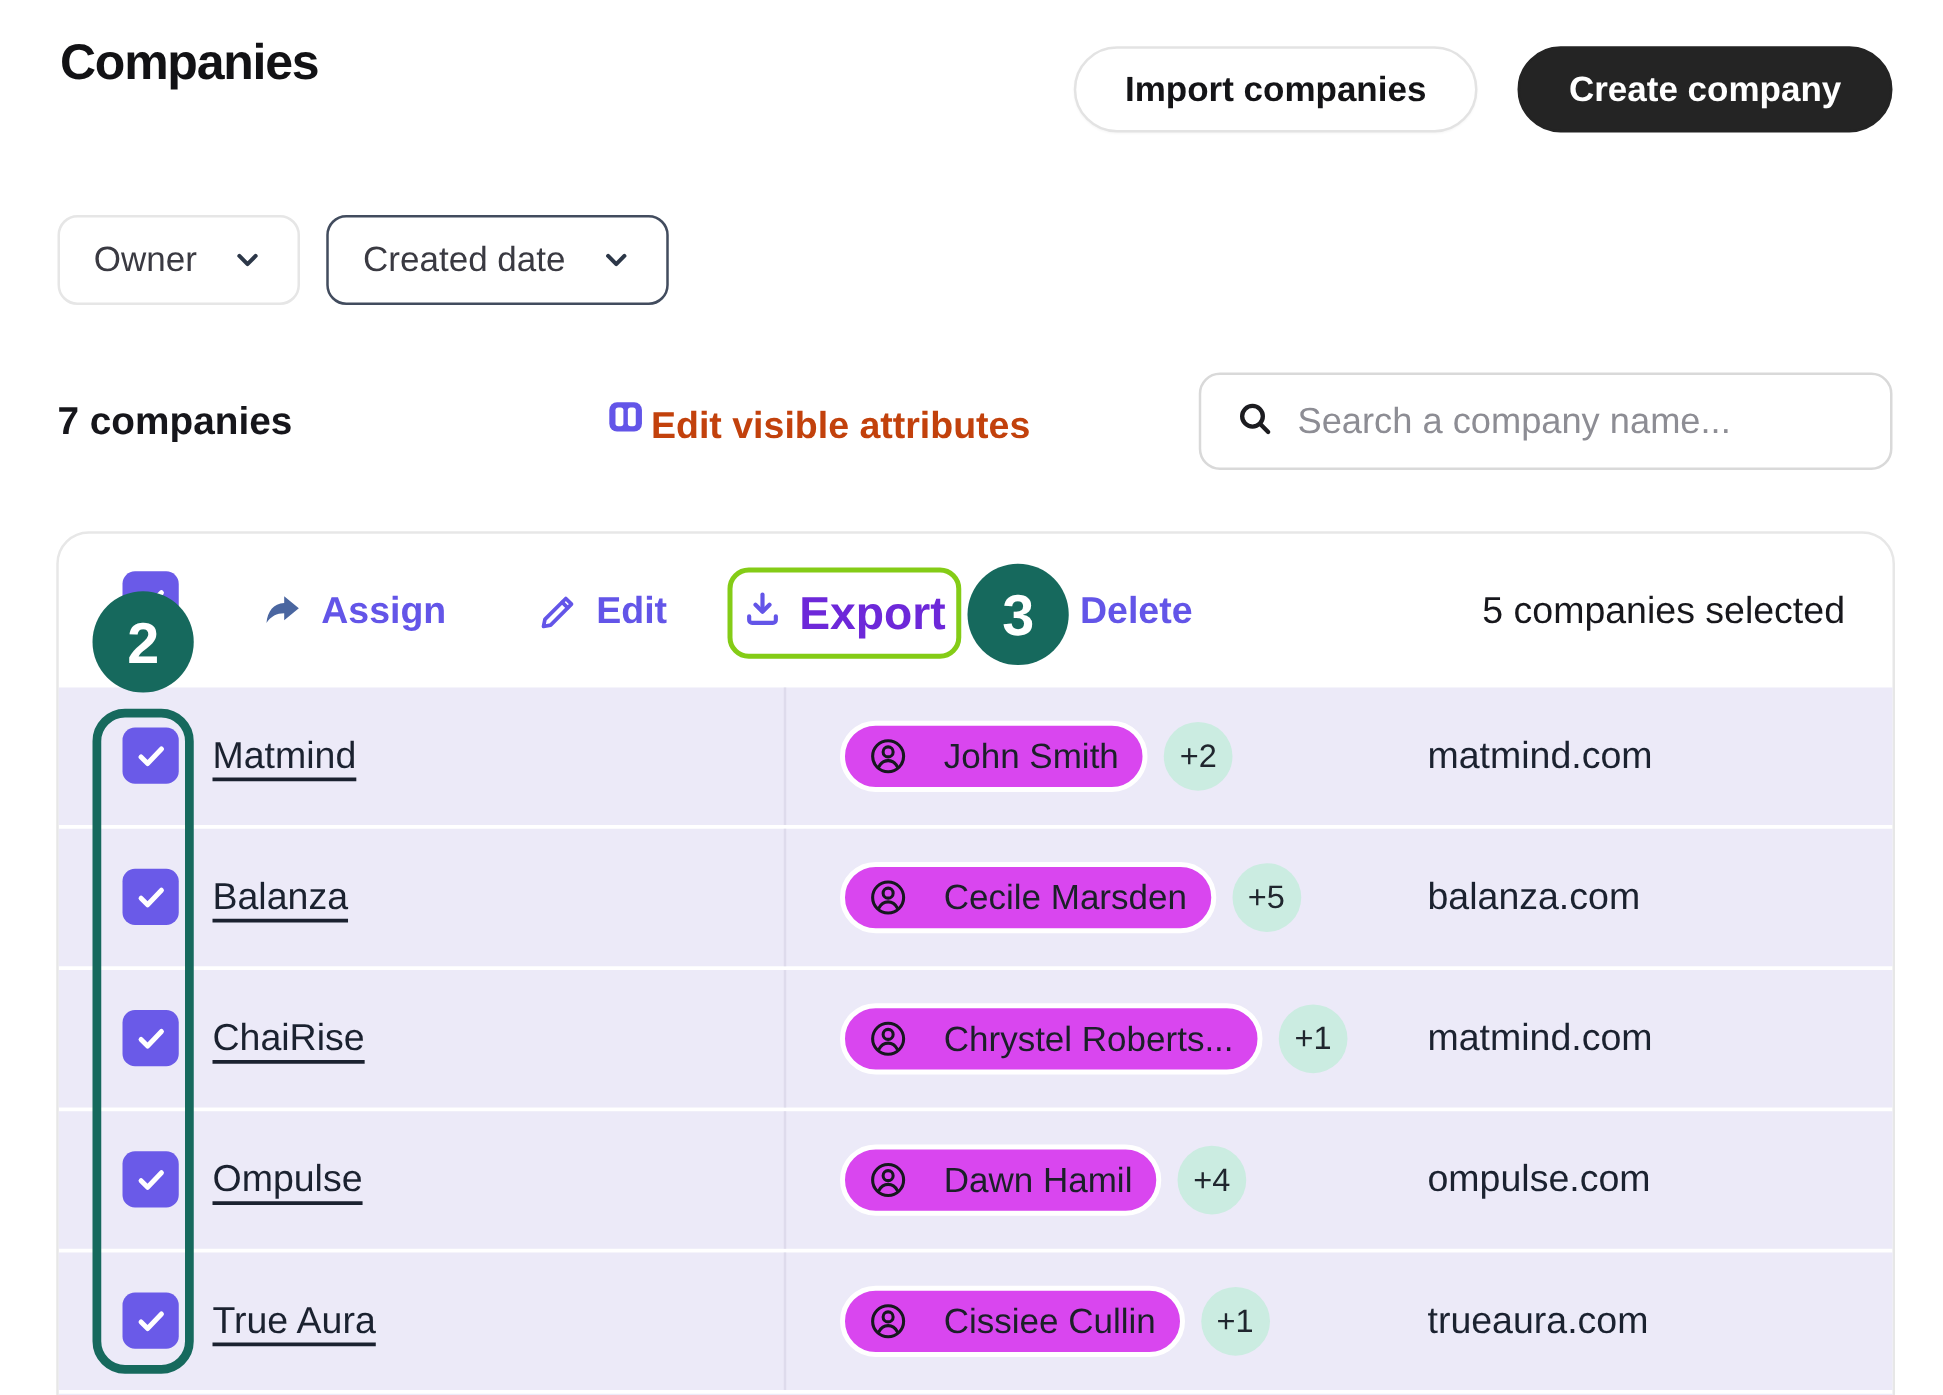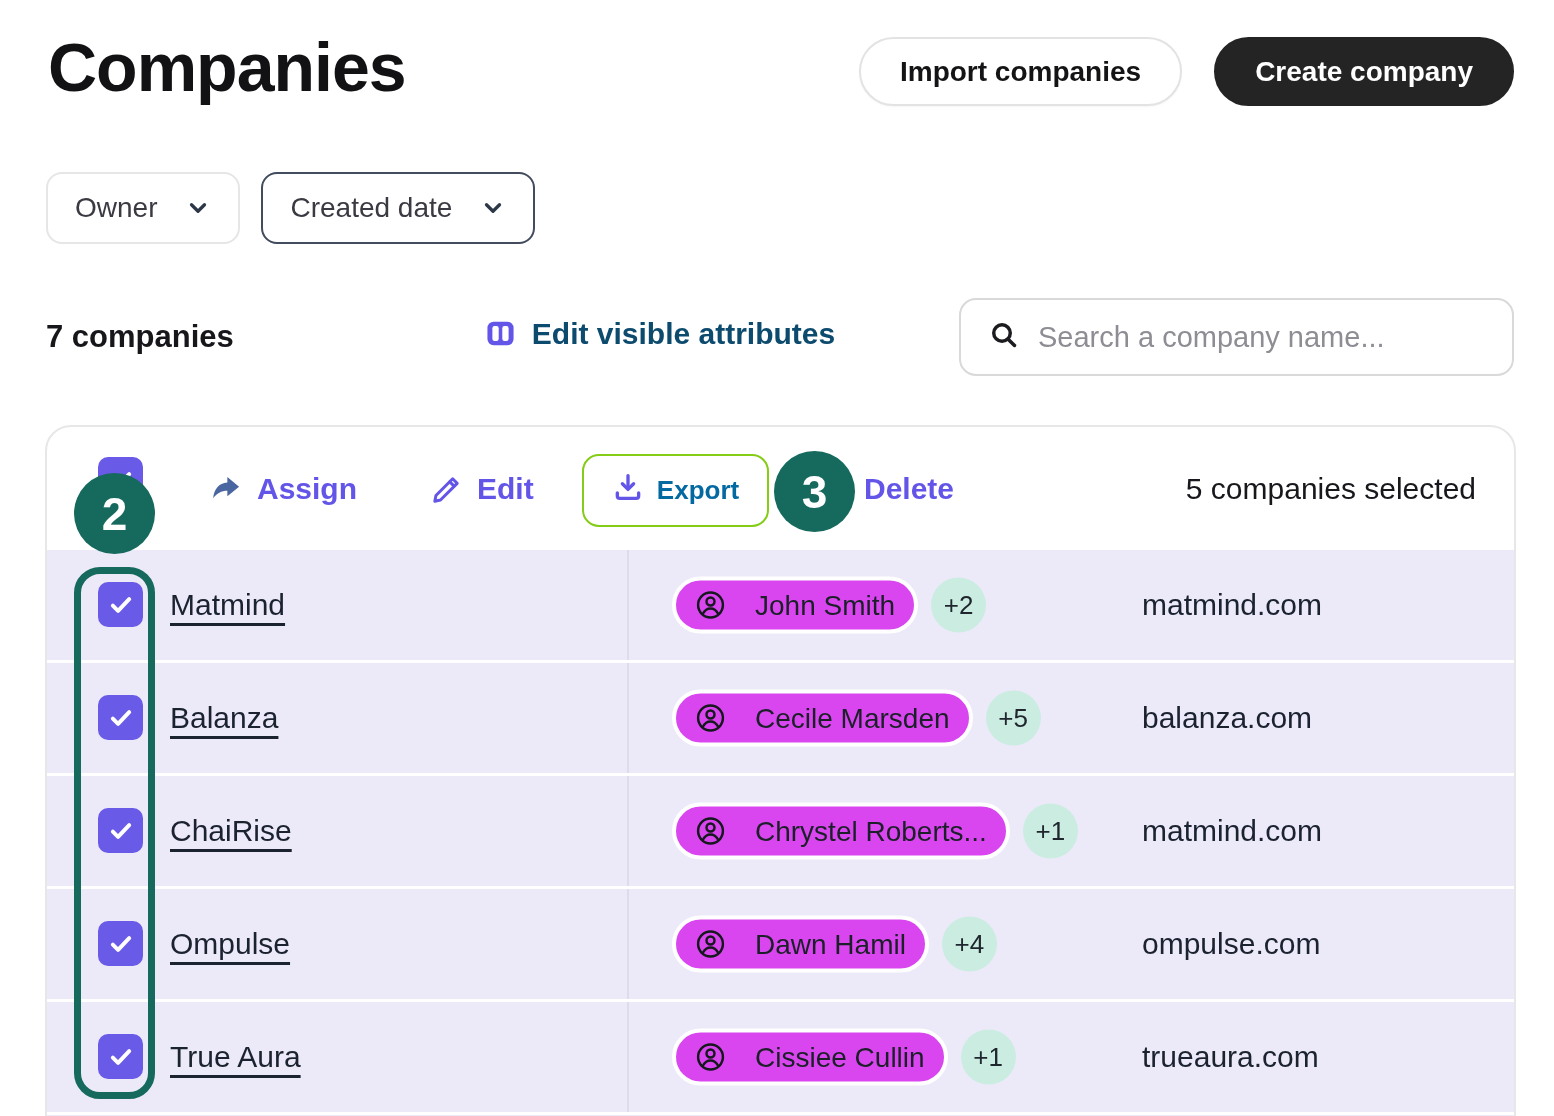--- a/index.html
+++ b/index.html
@@ -1,62 +1,62 @@
 <!DOCTYPE html>
 <html><head>
 <meta charset="utf-8">
 <style>
   * { margin:0; padding:0; box-sizing:border-box; }
   html,body { width:1554px; height:1116px; background:#ffffff; overflow:hidden;
               font-family:"Liberation Sans", sans-serif; color:#1b2230; }
 
   
-  .page-title { position:absolute; left:48px; top:28px; font-size:68px; font-weight:700;
+  .page-title { position:absolute; left:48px; top:28px; font-size:40px; font-weight:700;
                 letter-spacing:-1px; color:#121215; }
   .header-buttons { position:absolute; right:40px; top:37px; display:flex; gap:32px; }
   .btn { height:69px; border-radius:35px; display:flex; align-items:center; justify-content:center;
          font-size:28px; font-weight:700; padding:0 39px; cursor:pointer; }
   .btn-secondary { background:#ffffff; border:2px solid #e3e3e3; color:#141417;
                    box-shadow:0 1px 2px rgba(0,0,0,.04); }
   .btn-primary { background:#242424; border:2px solid #242424; color:#ffffff; }
 
   
   .filters { position:absolute; left:46px; top:172px; display:flex; gap:21px; }
   .filter-pill { height:72px; border-radius:16px; background:#fff; display:flex; align-items:center;
                  gap:28px; padding:0 27px; font-size:28px; color:#3a3a42; cursor:pointer; }
   .filter-owner { border:2px solid #e6e6e6;text-align:center; }
   .filter-created { border:2.5px solid #424c5e;justify-content:center; }
   .chev svg { display:block; }
 
   
   .toolbar { position:absolute; left:46px; right:40px; top:298px; height:78px;
              display:flex; align-items:center; }
   .count { font-size:31px; font-weight:600; color:#16161b; }
-  .edit-attrs { margin-left:250px; display:flex; align-items:flex-start; gap:15px;
-                color:#0c4a6e; font-size:30px; font-weight:700; cursor:pointer; }
+  .edit-attrs { margin-left:250px; display:flex; align-items:flex-end; gap:4px;
+                color:#c2410c; font-size:30px; font-weight:700; cursor:pointer; }
   .search-box { margin-left:auto; width:555px; height:78px; border:2px solid #d9d9d9;
                 border-radius:17px; background:#fff; display:flex; align-items:center;
                 gap:18px; padding:0 27px; }
   .search-box input { border:none; outline:none; flex:1; font-size:29px;
                       font-family:"Liberation Sans", sans-serif; color:#333; background:transparent; }
   .search-box input::placeholder { color:#8d8d94; }
 
   
   .card { position:absolute; left:45px; top:425px; width:1471px; height:1200px;
           background:#ffffff; border:2px solid #e7e7e7; border-radius:26px; }
 
   .action-bar { position:relative; height:123px; }
   .action { position:absolute; display:flex; align-items:center; gap:13px;
             color:#6355e8; font-size:30px; font-weight:700; cursor:pointer; top:0;
             height:123px; }
   .action svg { display:block; }
   .export-box { position:absolute; left:535px; top:27px; width:187px; height:73px;
-                border:2px solid #84cc16; border-radius:17px; background:#fff;
+                border:4px solid #84cc16; border-radius:17px; background:#fff;
                 display:flex; align-items:center; justify-content:center; gap:13px;
-                color:#0369a1; font-size:26px; font-weight:700; cursor:pointer; }
+                color:#6d28d9; font-size:37px; font-weight:700; cursor:pointer; }
   .selected-label { position:absolute; right:38px; top:0; height:123px; display:flex;
                     align-items:center; font-size:30px; color:#17171c; }
   .step-circle { position:absolute; width:81px; height:81px; border-radius:50%;
                  background:#16695d; color:#fff; display:flex; align-items:center;
                  justify-content:center; font-size:46px; font-weight:700; z-index:4; }
   .circle-2 { left:27px; top:46px; }
   .circle-3 { left:727px; top:24px; }
 
   .checkbox { width:45px; height:45px; border-radius:10px; background:#6a5ae8;
               display:flex; align-items:center; justify-content:center; cursor:pointer; }

